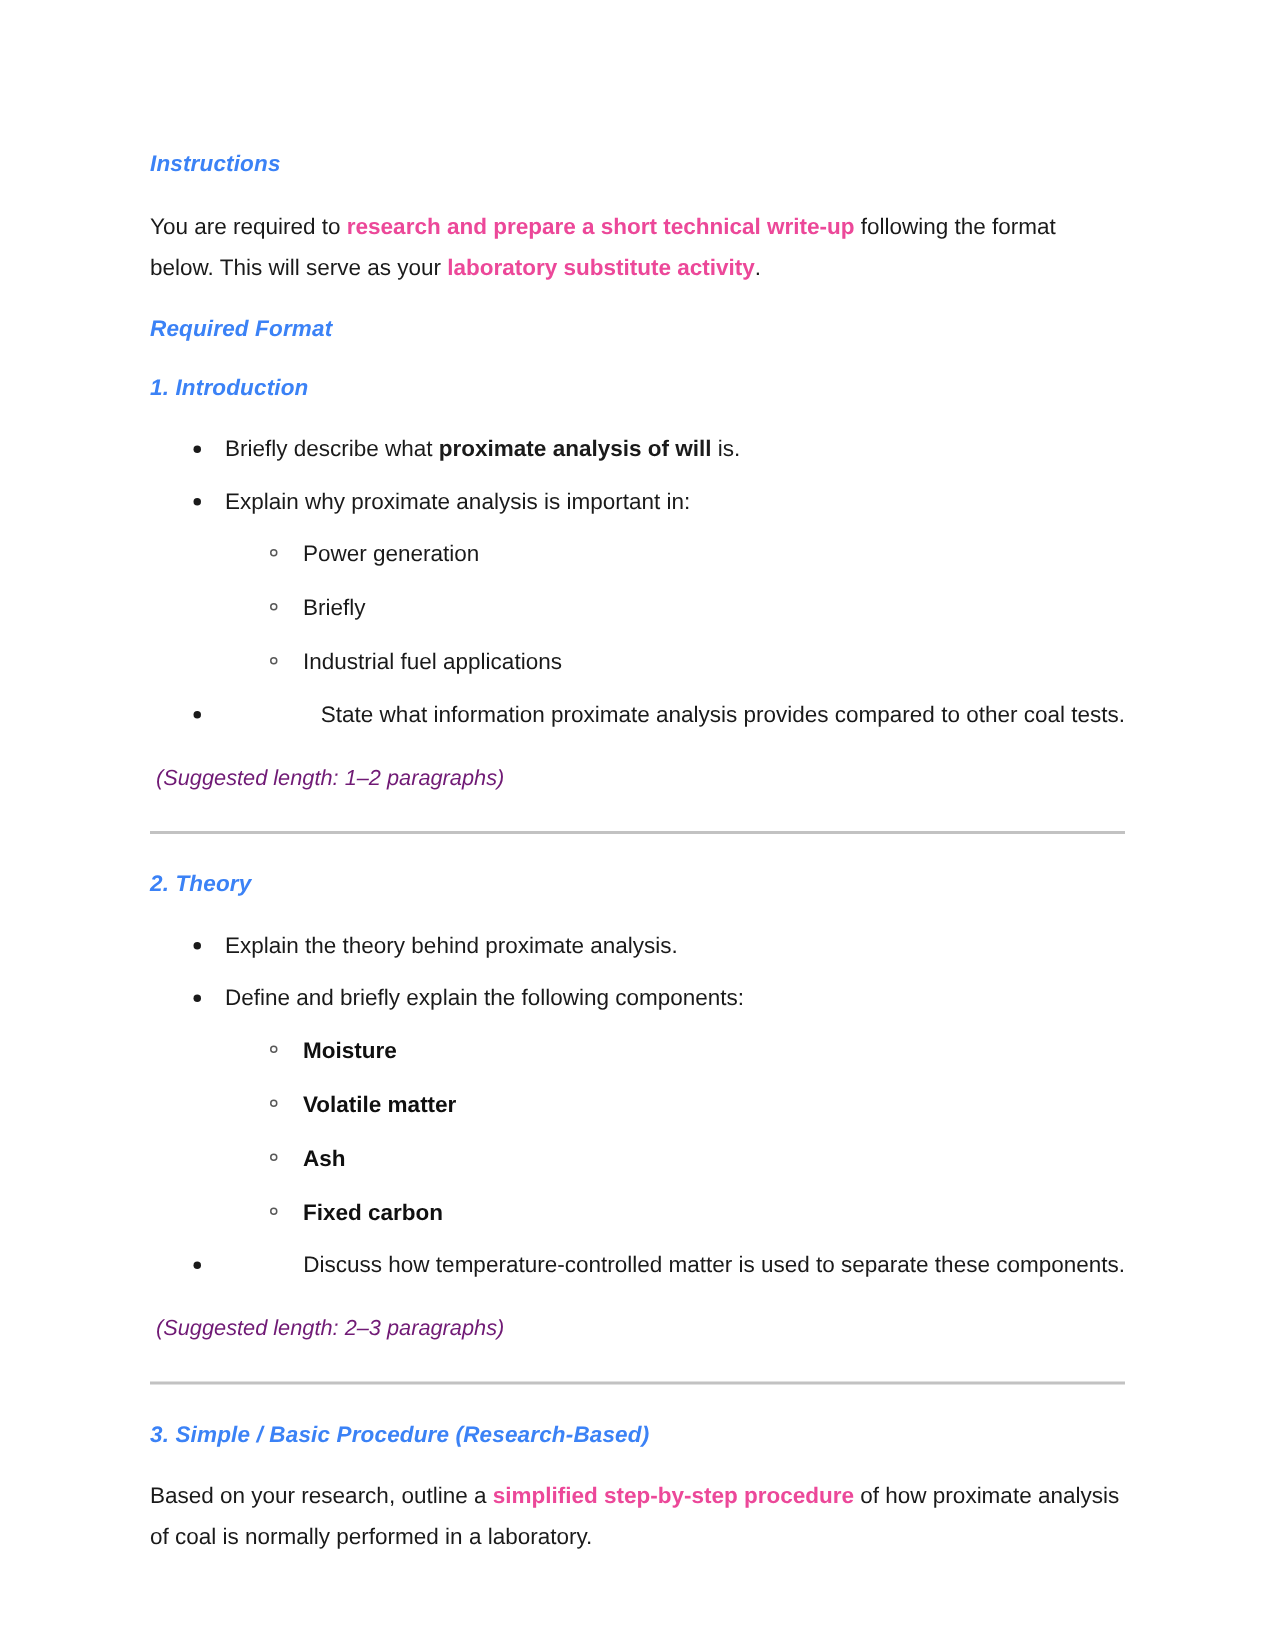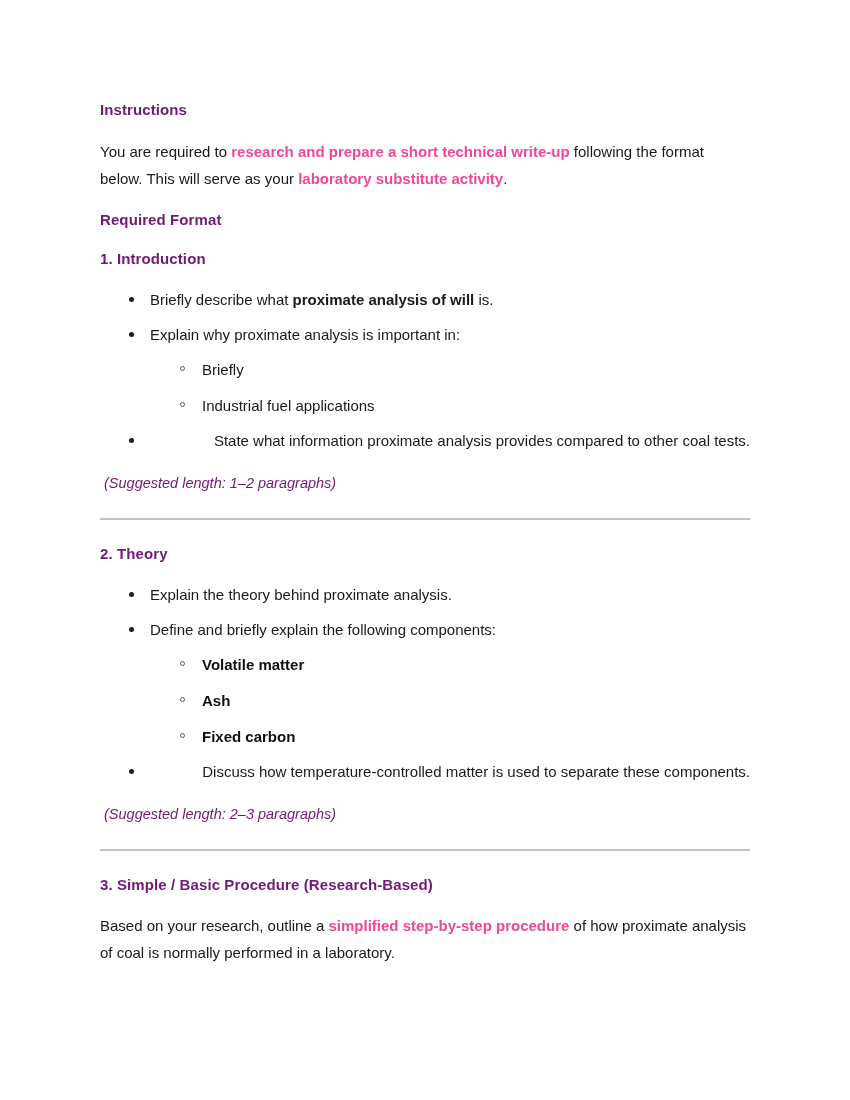--- a/index.html
+++ b/index.html
@@ -24,23 +24,24 @@
   }
   .doc {
     width: 650px;
   }
 
   
   .h-section {
     font-size: 15px;
     font-weight: bold;
     line-height: 1.35;
-    color: #701a75;
+    color: #3b82f6;
     margin: 0 0 18px 0;
     letter-spacing: 0.1px;
+    font-style: italic;
   }
   .h-section.tight { margin-bottom: 17px; }
 
   
   .para {
     font-size: 15px;
     line-height: 27px;
     color: #1a1a1a;
     margin: 0 0 18px 0;
   }
@@ -127,20 +128,23 @@
     <h3 class="h-section tight">1. Introduction</h3>
 
     <ul class="lvl1">
       <li>
         <span class="disc"></span><span>Briefly describe what </span><b>proximate analysis of will</b><span> is.</span>
       </li>
       <li>
         <span class="disc"></span><span>Explain why proximate analysis is important in:</span>
         <ul class="lvl2">
           <li>
+            <span class="circ"></span><span>Power generation</span>
+          </li>
+          <li>
             <span class="circ"></span><span>Briefly</span>
           </li>
           <li>
             <span class="circ"></span><span>Industrial fuel applications</span>
           </li>
         </ul>
       </li>
       <li>
         <span class="disc"></span><span>State what information proximate analysis provides compared to other coal tests.</span>
       </li>
@@ -152,20 +156,23 @@
 
     <h3 class="h-section tight">2. Theory</h3>
 
     <ul class="lvl1">
       <li>
         <span class="disc"></span><span>Explain the theory behind proximate analysis.</span>
       </li>
       <li>
         <span class="disc"></span><span>Define and briefly explain the following components:</span>
         <ul class="lvl2">
+          <li class="bold">
+            <span class="circ"></span><span>Moisture</span>
+          </li>
           <li class="bold">
             <span class="circ"></span><span>Volatile matter</span>
           </li>
           <li class="bold">
             <span class="circ"></span><span>Ash</span>
           </li>
           <li class="bold">
             <span class="circ"></span><span>Fixed carbon</span>
           </li>
         </ul>

